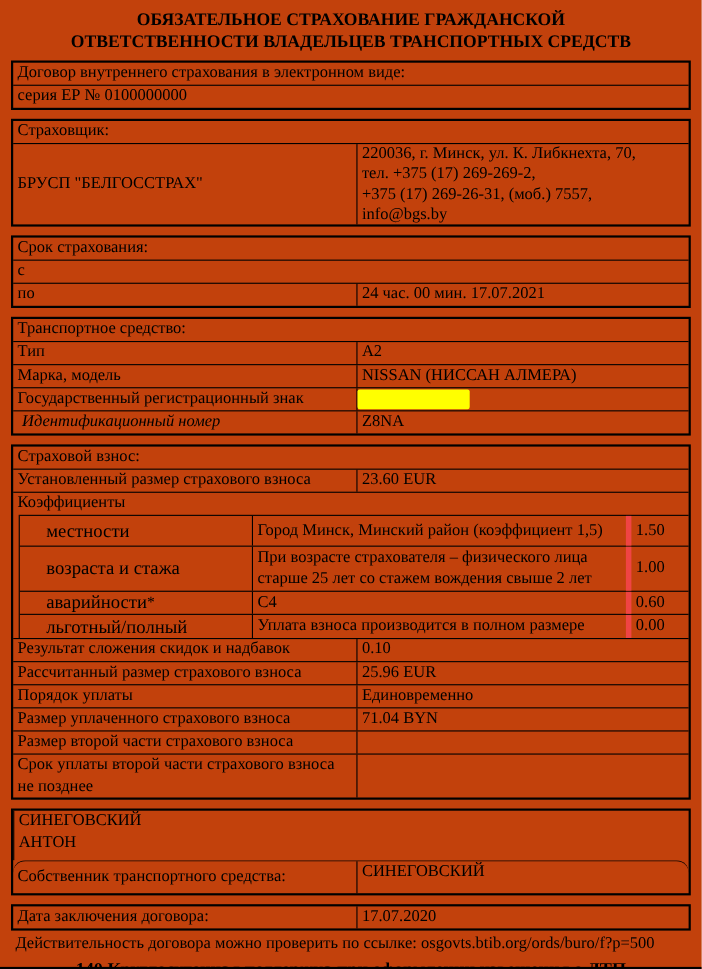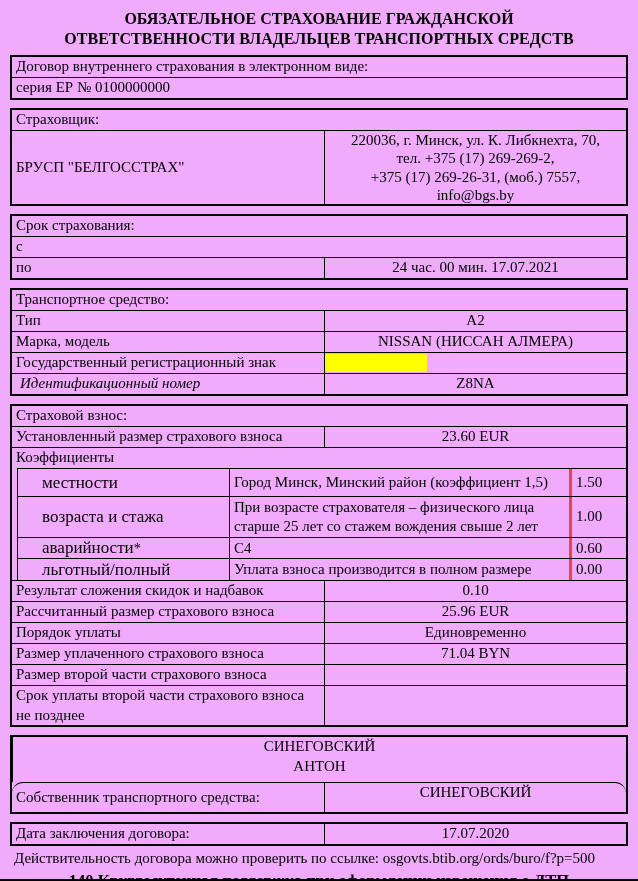--- a/index.html
+++ b/index.html
@@ -1,40 +1,40 @@
 <!DOCTYPE html>
 <html><head>
 <meta charset="utf-8">
 <style>
   html,body{margin:0;padding:0;background:#fff;}
   .page{
-    width:638px;height:881px;position:relative;background:#f0abfc;color:#000;
+    width:638px;height:881px;position:relative;background:#c2410c;color:#000;
     font-family:"Liberation Serif","DejaVu Serif",serif;
     overflow:hidden;box-sizing:border-box;
   }
   .doc-title{
     text-align:center;font-weight:bold;font-size:16px;line-height:1.25;
     padding-top:9px;margin-bottom:6px;
   }
   .box{
     margin:0 10px 8px 10px;border:2px solid #000;
   }
   .row{display:flex;border-top:1px solid #000;min-height:20px;align-items:stretch;}
   .box > .row:first-child{border-top:none;}
   .cell{padding:0 4px;font-size:15px;line-height:1.3;box-sizing:border-box;}
   .full{flex:1;}
   .lbl{width:312px;flex:none;}
-  .val{flex:1;border-left:1px solid #000;text-align:center;}
+  .val{flex:1;border-left:1px solid #000;}
   .vcenter{display:flex;flex-direction:column;justify-content:center;}
   
   .coef{margin-left:5px;border-left:1px solid #000;}
   .coef .row:first-child{border-top:1px solid #000;}
   .cname{width:187px;flex:none;padding-left:24px;display:flex;align-items:center;font-size:17px;}
   .cdesc{flex:1;border-left:1px solid #000;display:flex;align-items:center;font-size:15px;line-height:1.25;padding:1px 4px;box-sizing:border-box;}
-  .cval{width:57px;flex:none;border-left:3px solid #ef4444;display:flex;align-items:center;padding:0 4px;font-size:15px;box-sizing:border-box;}
+  .cval{width:57px;flex:none;border-left:5px solid #ef4444;display:flex;align-items:center;padding:0 4px;font-size:15px;box-sizing:border-box;}
   .r-tall{min-height:27px;}
   .r-2l{min-height:39px;}
   .r-insured{min-height:45px;}
   .r-owner{min-height:29px;border-radius:11px;}
   .hl{width:102px;height:18px;margin-top:1px;border-radius:2px;}
   .addr-line{font-size:15px;line-height:1.22;}
   .validity{font-size:15px;margin:3px 12px 0 14px;line-height:1.3;}
   .support{font-size:16.5px;font-weight:bold;text-align:center;line-height:1.3;margin-top:1px;}
   .bottom-edge{position:absolute;left:0;bottom:0;width:100%;height:2px;background:#000;}
 </style>

